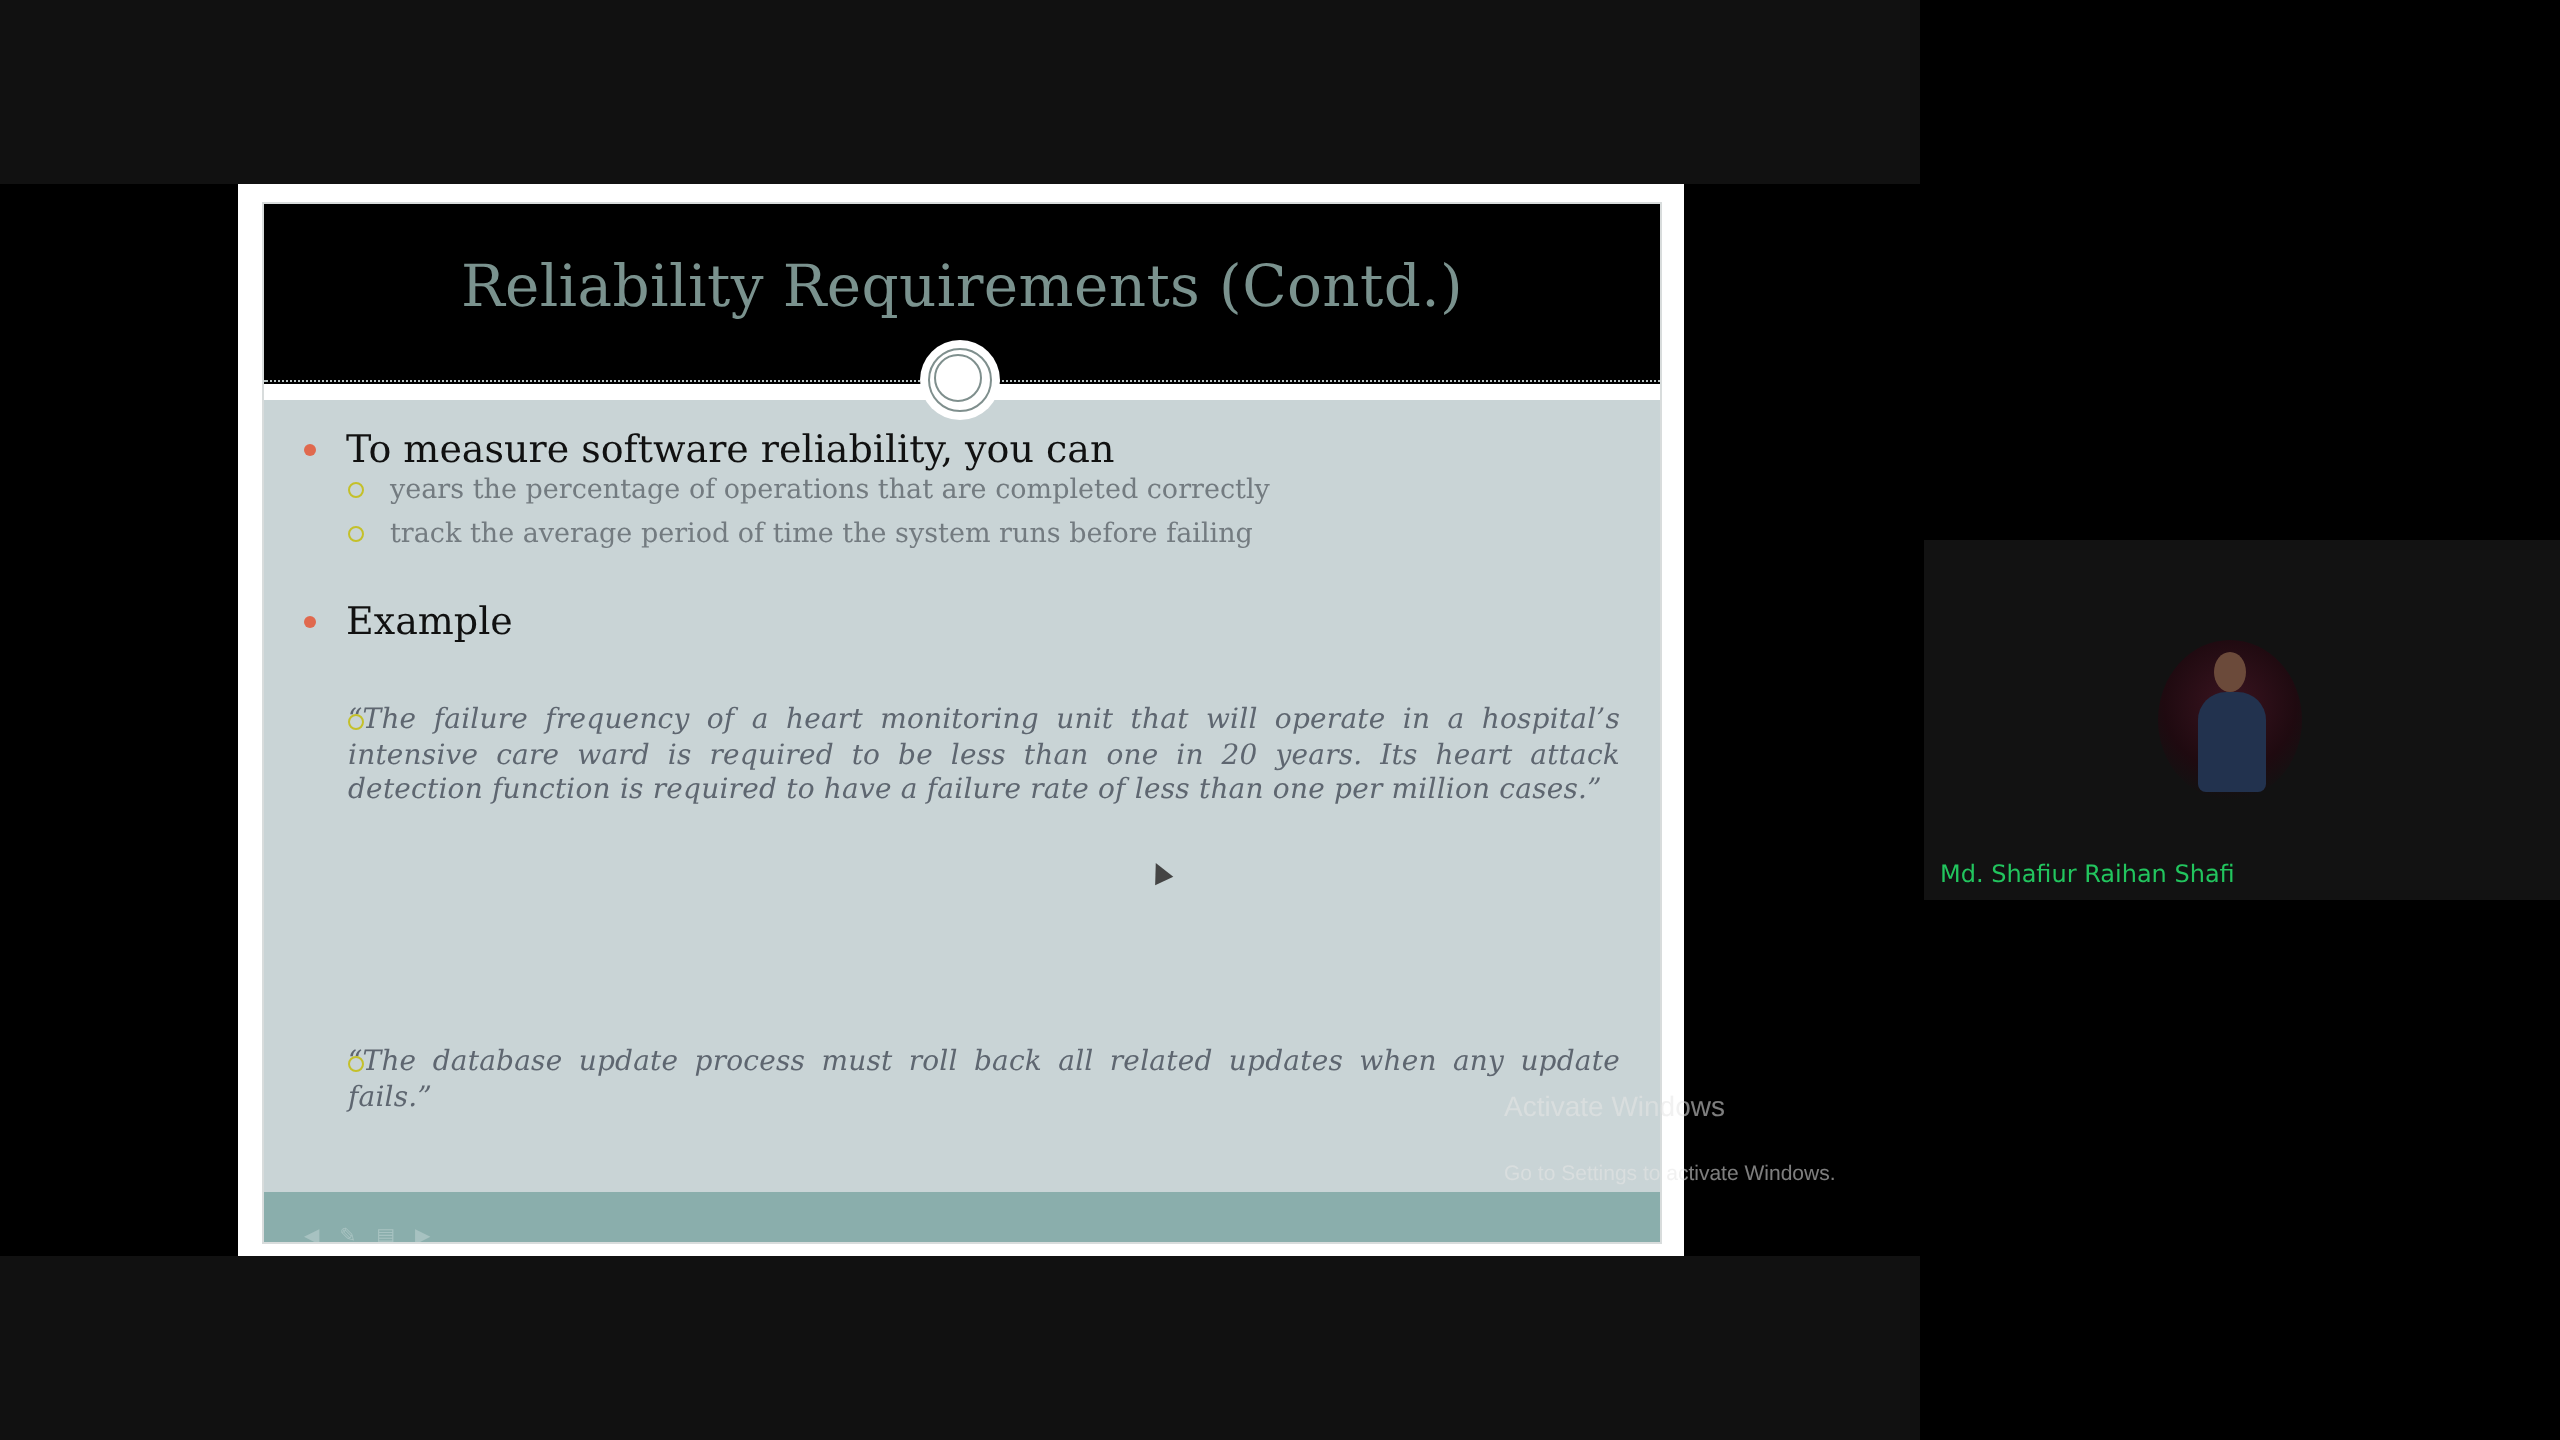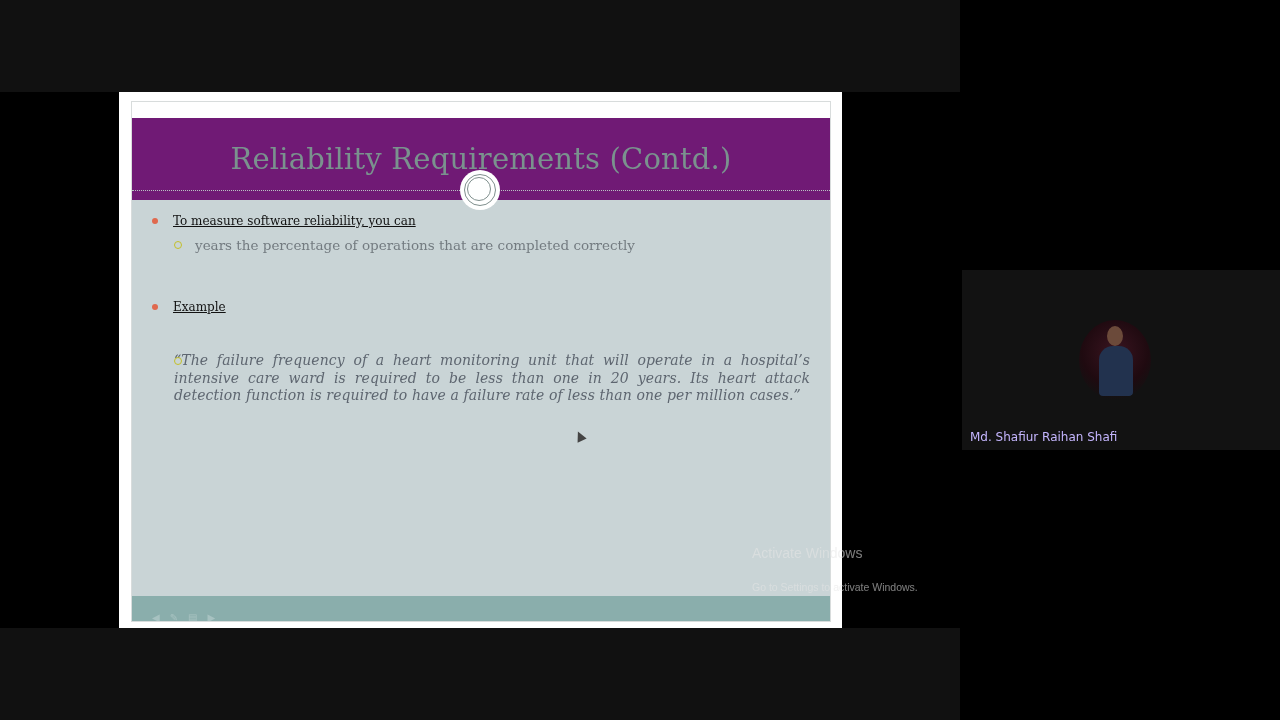--- a/index.html
+++ b/index.html
@@ -11,21 +11,21 @@
   .band-bottom { position:absolute; left:0; top:628px; width:960px; height:92px; background:#111; }
   .share-area { position:absolute; left:0; top:92px; width:960px; height:536px; background:#000; }
 
   .slide-frame {
     position:absolute; left:119px; top:92px; width:723px; height:536px; background:#fff;
   }
   .slide {
     position:absolute; left:12px; top:9px; width:698px; height:519px;
     border:1px solid #d8dcdc; background:#fff; overflow:hidden;
   }
-  .title-area { position:absolute; left:0; top:16px; width:100%; height:90px; background:#701a75; }
+  .title-area { position:absolute; left:0; top:0; width:100%; height:90px; background:#000000; }
   .slide-title {
     position:absolute; left:0; top:24px; width:100%; text-align:center;
     font-family:"DejaVu Serif", serif; font-size:29px; color:#7a928e; letter-spacing:0.2px;
   }
   .title-rule {
     position:absolute; left:0; top:88px; width:100%; height:0;
     border-top:1px dotted #b8c2c2;
   }
   .content-area {
     position:absolute; left:0; top:98px; width:100%; height:396px; background:#c9d4d6;
@@ -45,21 +45,21 @@
     position:absolute; left:4px; top:4px; width:30px; height:30px; border-radius:50%;
     border:1px solid #7f8f8d;
   }
   .circle-ornament .ring-inner {
     position:absolute; left:7px; top:7px; width:24px; height:24px; border-radius:50%;
     border:1.5px solid #7f8f8d; box-sizing:border-box;
   }
 
   .bullet-l1 {
     position:absolute; left:20px; display:flex; align-items:center;
-    font-family:"DejaVu Serif", serif; font-size:12px; color:#111;text-decoration:underline;
+    font-family:"DejaVu Serif", serif; font-size:19px; color:#111;
   }
   .bullet-l1 .dot {
     width:6px; height:6px; border-radius:50%; background:#e0694e; margin-right:15px; flex:none;
   }
   .bullet-l2 {
     position:absolute; left:42px; display:flex; align-items:center;
     font-family:"DejaVu Serif", serif; font-size:13.5px; color:#737b80;
   }
   .ring-bullet {
     width:6px; height:6px; border-radius:50%; border:1.5px solid #c4c02a; margin-right:13px; flex:none;
@@ -94,21 +94,21 @@
     background:radial-gradient(circle at 50% 40%, #3a1420 0%, #1f0a10 55%, #121212 80%);
     overflow:hidden;
   }
   .avatar .head {
     position:absolute; left:28px; top:6px; width:16px; height:20px; border-radius:50%; background:#6b4a3a;
   }
   .avatar .body {
     position:absolute; left:20px; top:26px; width:34px; height:50px; border-radius:14px 14px 4px 4px; background:#22324e;
   }
   .participant-name {
-    position:absolute; left:8px; top:160px; font-family:"DejaVu Sans", sans-serif; font-size:12px; color:#c4b5fd;
+    position:absolute; left:8px; top:160px; font-family:"DejaVu Sans", sans-serif; font-size:12px; color:#22c55e;
   }
 </style>
 </head>
 <body>
 
 <div class="band-top"></div>
 <div class="share-area"></div>
 <div class="band-bottom"></div>
 
 <div class="slide-frame">
@@ -124,29 +124,37 @@
     </div>
 
     <div class="bullet-l1" style="top:112px;">
       <span class="dot"></span>
       <span>To measure software reliability, you can</span>
     </div>
     <div class="bullet-l2" style="top:135px;">
       <span class="ring-bullet"></span>
       <span>years the percentage of operations that are completed correctly</span>
     </div>
+    <div class="bullet-l2" style="top:157px;">
+      <span class="ring-bullet"></span>
+      <span>track the average period of time the system runs before failing</span>
+    </div>
 
     <div class="bullet-l1" style="top:198px;">
       <span class="dot"></span>
       <span>Example</span>
     </div>
 
     <div class="quote" style="top:250px;">
       <span class="ring-bullet"></span>
       <div class="quote-text">“The failure frequency of a heart monitoring unit that will operate in a hospital’s intensive care ward is required to be less than one in 20 years. Its heart attack detection function is required to have a failure rate of less than one per million cases.”</div>
+    </div>
+    <div class="quote" style="top:421px;">
+      <span class="ring-bullet"></span>
+      <div class="quote-text">“The database update process must roll back all related updates when any update fails.”</div>
     </div>
 
     <div class="footer-band"></div>
     <div class="footer-controls">
       <span>◀</span>
       <span>✎</span>
       <span>▤</span>
       <span>▶</span>
     </div>
   </div>

